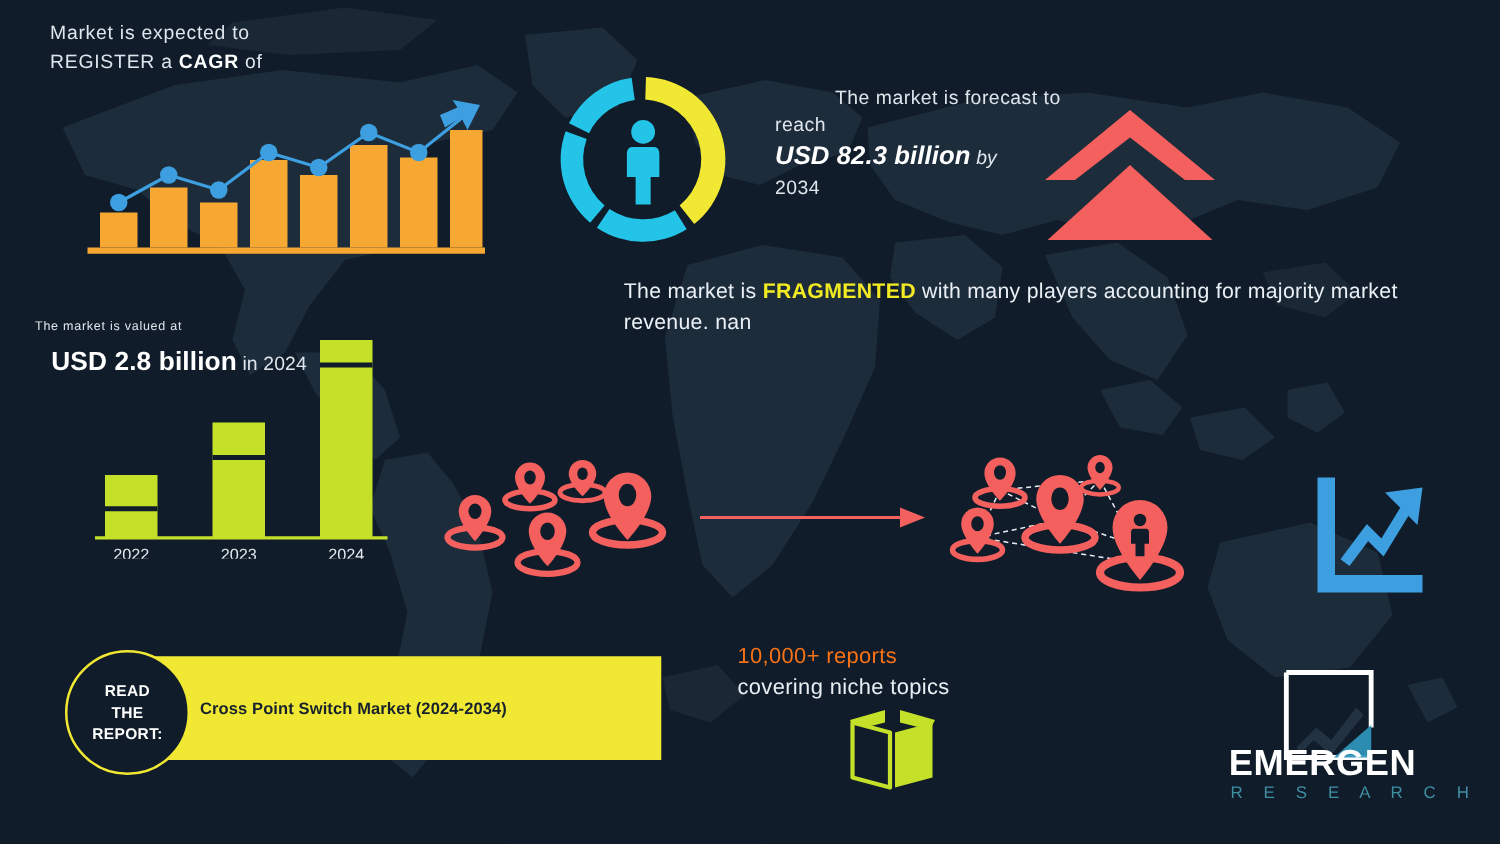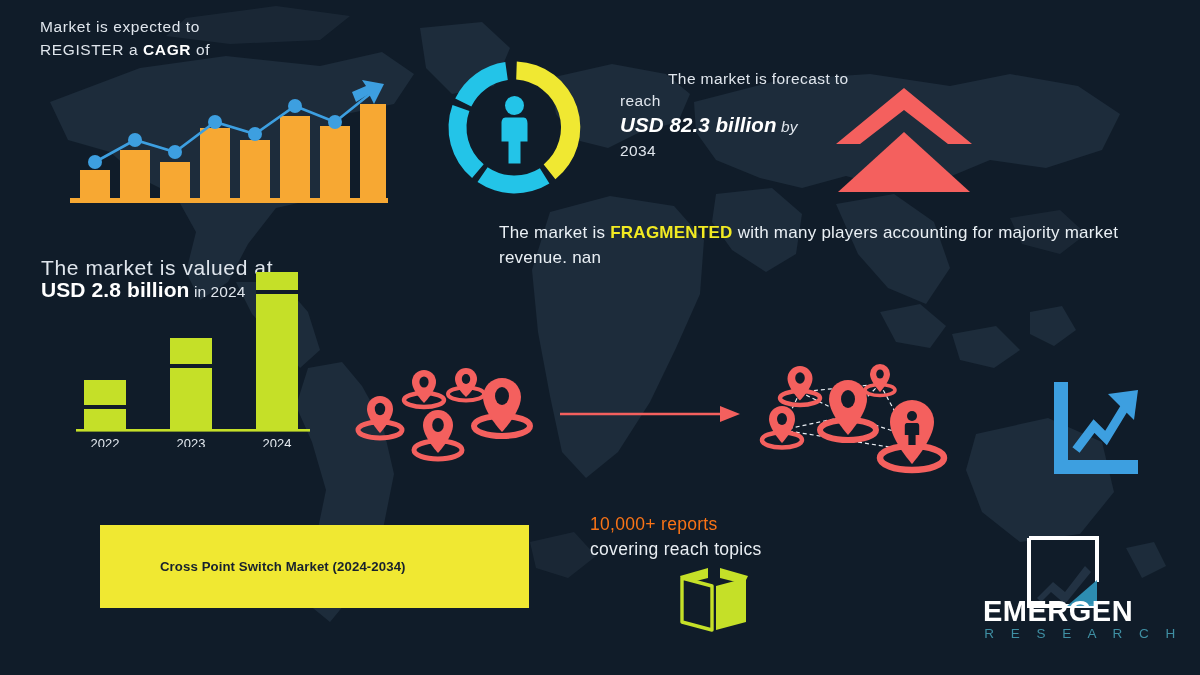--- a/index.html
+++ b/index.html
@@ -32,21 +32,21 @@
   #fc4{position:absolute;left:620px;top:142px;font-size:15.5px;color:#dfe5ec;letter-spacing:.4px;}
 
   
   #tri{position:absolute;left:836px;top:86px;width:140px;height:108px;}
 
   
   #frag{position:absolute;left:499px;top:220px;width:640px;font-size:17px;line-height:25px;color:#eaf0f5;letter-spacing:.25px;}
   #frag .hl{color:#f2ea22;font-weight:700;}
 
   
-  #green-cap1{position:absolute;left:41px;top:256px;font-size:21px;color:#dfe5ec;letter-spacing:.6px;}
+  #green-cap1{position:absolute;left:28px;top:256px;font-size:10px;color:#dfe5ec;letter-spacing:.6px;}
   #green-cap2{position:absolute;left:41px;top:278px;font-size:21px;font-weight:700;color:#ffffff;letter-spacing:.1px;}
   #green-cap2 span{font-size:15.5px;font-weight:400;color:#dfe5ec;}
   #green-chart{position:absolute;left:70px;top:272px;width:245px;height:175px;}
 
   
   #pins-left{position:absolute;left:352px;top:368px;width:200px;height:112px;}
   #arrow{position:absolute;left:560px;top:398px;width:180px;height:32px;}
   #pins-right{position:absolute;left:752px;top:358px;width:210px;height:125px;}
 
   
@@ -259,23 +259,30 @@
   <div id="growth">
     <svg viewBox="0 0 92 96" width="92" height="96" xmlns="http://www.w3.org/2000/svg">
       <path d="M6,2 L20,2 L20,80 L90,80 L90,94 L6,94 Z" fill="#3d9fe0"></path>
       <polyline points="28,70 46,46 58,58 80,22" fill="none" stroke="#3d9fe0" stroke-width="9" stroke-linejoin="miter"></polyline>
       <path d="M60,14 L90,10 L86,40 Z" fill="#3d9fe0"></path>
     </svg>
   </div>
 
   <div id="cta-bar"></div>
   <div id="cta-label">Cross Point Switch Market (2024-2034)</div>
+  <div id="cta-circle">
+    <div id="cta-circle-text">
+      <span>READ</span><br>
+      <span>THE</span><br>
+      <span>REPORT:</span>
+    </div>
+  </div>
 
   <div id="rep1">10,000+ reports</div>
-  <div id="rep2">covering reach topics</div>
+  <div id="rep2">covering niche topics</div>
   <div id="book">
     <svg viewBox="0 0 72 66" width="72" height="66" xmlns="http://www.w3.org/2000/svg">
       <path d="M2,10 L30,2 L30,12 L6,18 Z" fill="#c5e028"></path>
       <path d="M70,10 L42,2 L42,12 L66,18 Z" fill="#c5e028"></path>
       <path d="M4,12 L34,20 L34,64 L4,56 Z" fill="#101c29" stroke="#c5e028" stroke-width="3.4" stroke-linejoin="round"></path>
       <path d="M68,12 L38,20 L38,64 L68,56 Z" fill="#c5e028"></path>
     </svg>
   </div>
 
   <div id="logo-mark">

